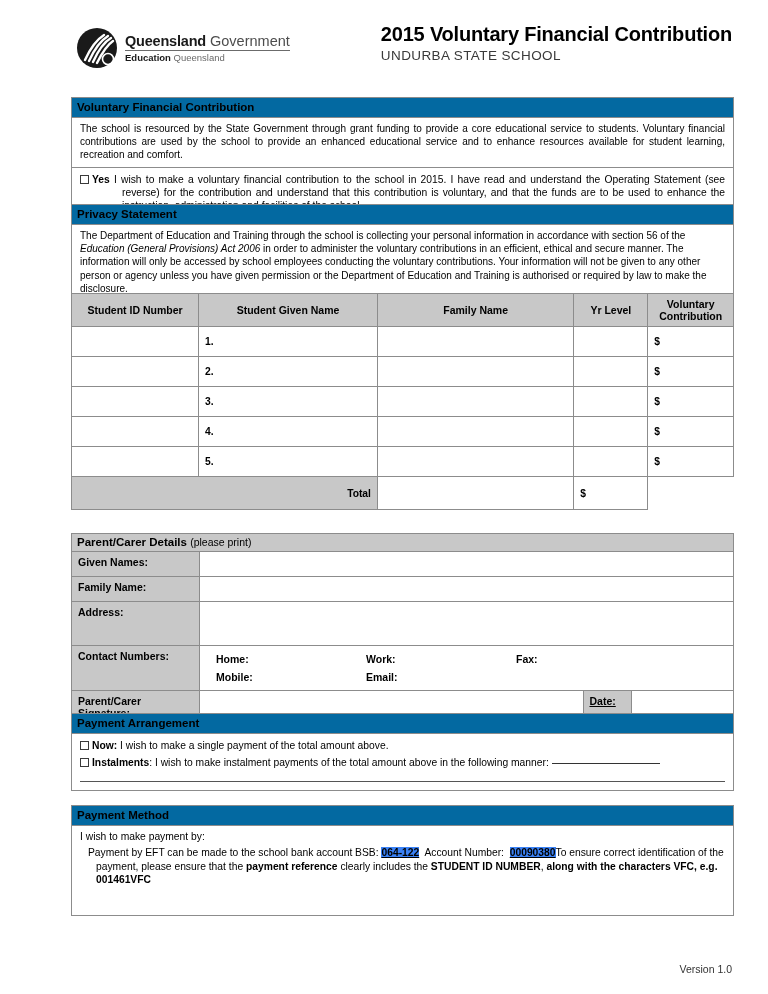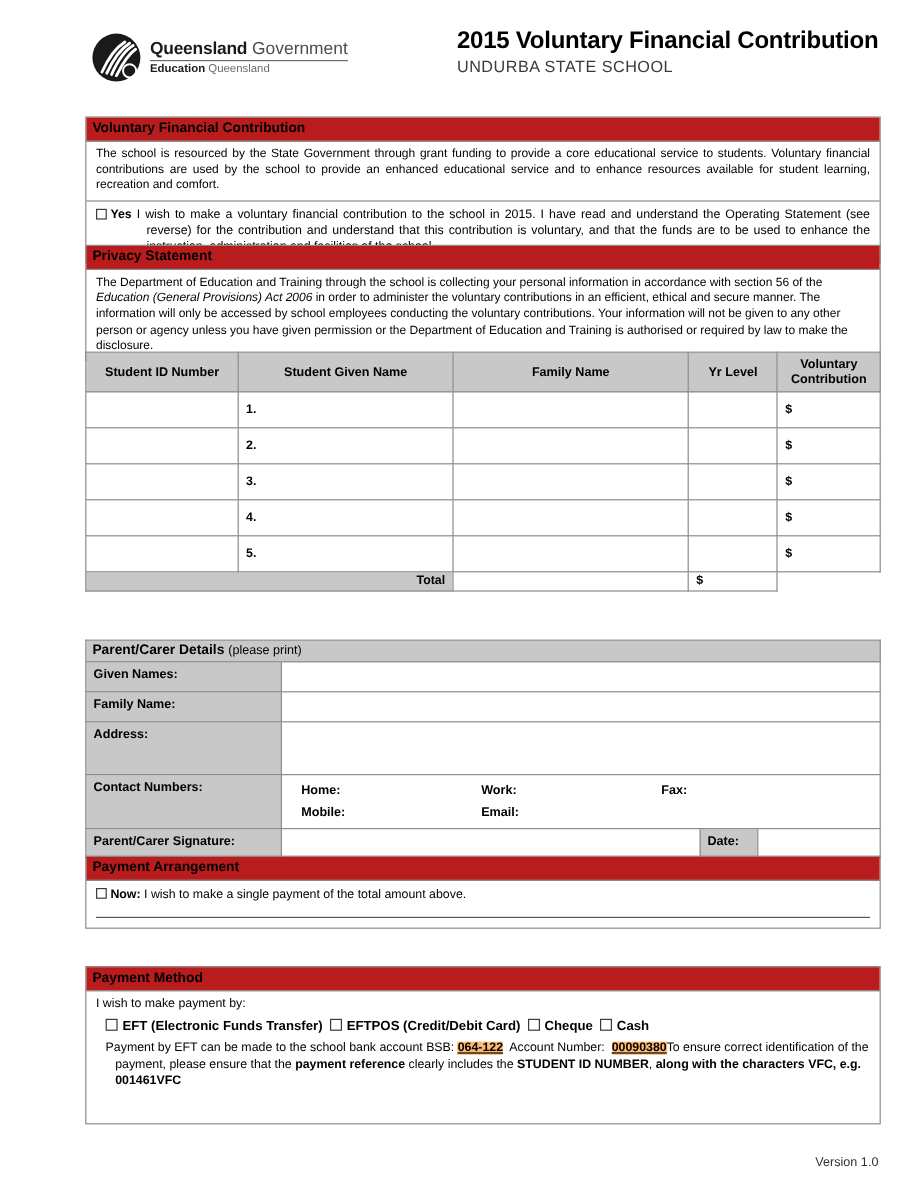--- a/index.html
+++ b/index.html
@@ -85,21 +85,21 @@
 
   
   .block {
     position: absolute;
     left: 71px;
     width: 663px;
     box-sizing: border-box;
     border: 1px solid #8c8c8c;
   }
   .sec-head {
-    background: #b91c1c;
+    background: #0369a1;
     border-bottom: 1px solid #8c8c8c;
     font-size: 11.5px;
     font-weight: bold;
     padding: 2px 5px 3px 5px;
     line-height: 14px;
   }
   .para {
     font-size: 10px;
     line-height: 13.2px;
     padding: 4px 8px 5px 8px;
@@ -156,21 +156,21 @@
     font-weight: bold;
     font-size: 10.3px;
   }
   .c-id   { width: 129px; }
   .c-giv  { width: 182px; }
   .c-fam  { width: 200px; }
   .c-yr   { width: 66px; }
   .c-vc   { width: 86px; }
 
   .total-row td {
-    height: 16px;
+    height: 33px;
     border: 1px solid #8c8c8c;
   }
   .t-gray {
     background: #c8c8c8;
     text-align: right;
     padding-right: 9px;
     font-weight: bold;
   }
   .t-blank { background: #fff; }
   .t-none {
@@ -195,21 +195,21 @@
   .pc-head td {
     background: #c8c8c8;
     font-weight: bold;
     font-size: 11.5px;
     padding: 2px 5px 3px 5px;
   }
   .pc-head .light { font-weight: normal; font-size: 10.5px; }
   .pc-lab {
     background: #c8c8c8;
     font-weight: bold;
-    width: 163px;
+    width: 128px;
     font-size: 10.5px;
   }
   .pc-val { background: #fff; }
   .cn-line { font-weight: bold; font-size: 10.5px; line-height: 18px; }
   .cn-line span { display: inline-block; }
   .cn-home { width: 150px; }
   .cn-work { width: 150px; }
   .date-lab {
     background: #c8c8c8;
     font-weight: bold;
@@ -253,21 +253,21 @@
   .pm-opts .cbx { width: 10px; height: 10px; margin-right: 4px; margin-left: 6px; }
   .pm-opts .cbx.first { margin-left: 0; }
   .pm-note {
     font-size: 10.3px;
     line-height: 13.6px;
     padding: 1px 8px 10px 16px;
     text-indent: -8px;
     padding-left: 24px;
   }
   .hl {
-    background: #fdba74;
+    background: #3b82f6;
     font-weight: bold;
     text-decoration: underline;
   }
 
   .version {
     position: absolute;
     right: 36px;
     top: 963px;
     font-size: 10.5px;
     color: #333;
@@ -400,50 +400,50 @@
             <span class="cn-home">Home:</span><span class="cn-work">Work:</span><span>Fax:</span>
           </div>
           <div class="cn-line">
             <span class="cn-home">Mobile:</span><span>Email:</span>
           </div>
         </td>
       </tr>
       <tr>
         <td class="pc-lab">Parent/Carer Signature:</td>
         <td class="pc-val" style="padding:0;">
-          <table style="width:100%; border-collapse:collapse;">
+          <table style="width:100%; border-collapse:collapse;text-decoration:underline;">
             <tbody>
                 <tr>
               <td style="border:none; height:23px;"></td>
               <td class="date-lab" style="border-left:1px solid #8c8c8c; border-top:none; border-bottom:none; border-right:1px solid #8c8c8c;">Date:</td>
               <td class="date-val" style="border:none;"></td>
             </tr>
           </tbody>
             </table>
         </td>
       </tr>
     </tbody>
   </table>
 
   <div class="block" style="top:713px;">
     <div class="sec-head">Payment Arrangement</div>
     <div style="padding:3px 0 4px 0;">
       <div class="pay-line">
         <span class="cbx"></span><b>Now:</b> <span>I wish to make a single payment of the total amount above.</span>
       </div>
+      <div class="pay-line">
+        <span class="cbx"></span><b>Instalments</b><span>: I wish to make instalment payments of the total amount above in the following manner:</span> <span class="rule rule-short"></span>
+      </div>
       <div class="rule-full"></div>
     </div>
   </div>
 
   <div class="block" style="top:789px;margin-top:16px;">
     <div class="sec-head">Payment Method</div>
     <div style="padding-bottom:18px;">
       <div class="pm-intro">I wish to make payment by:</div>
-      <div class="pm-opts">
-        <span class="cbx first"></span><span>EFT (Electronic Funds Transfer)</span><span class="cbx"></span><span>EFTPOS (Credit/Debit Card)</span><span class="cbx"></span><span>Cheque</span><span class="cbx"></span><span>Cash</span>
-      </div>
       <div class="pm-note"><span>Payment by EFT can be made to the school bank account BSB:</span> <span class="hl">064-122</span>&nbsp; <span>Account Number:</span>&nbsp; <span class="hl">00090380</span><span>To ensure correct identification of the payment, please ensure that the </span><b>payment reference</b><span> clearly includes the </span><b>STUDENT ID NUMBER</b><span>, </span><b>along with the characters VFC, e.g. 001461VFC</b></div>
     </div>
   </div>
 
   <div class="version">Version 1.0</div>
 
 </div>
 
 </body></html>

